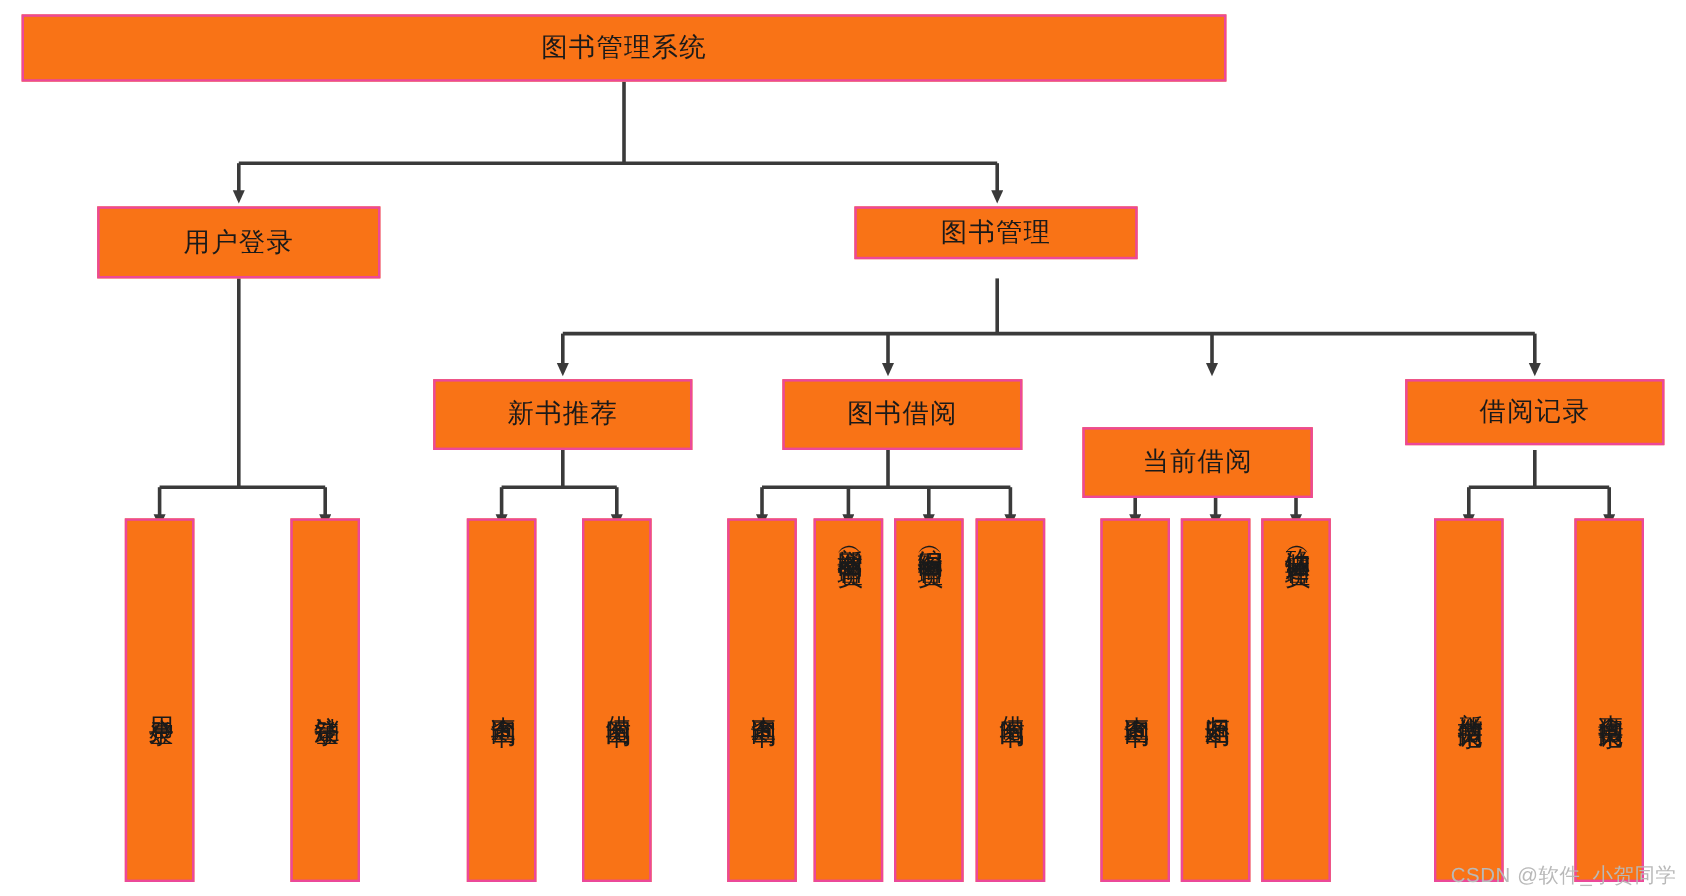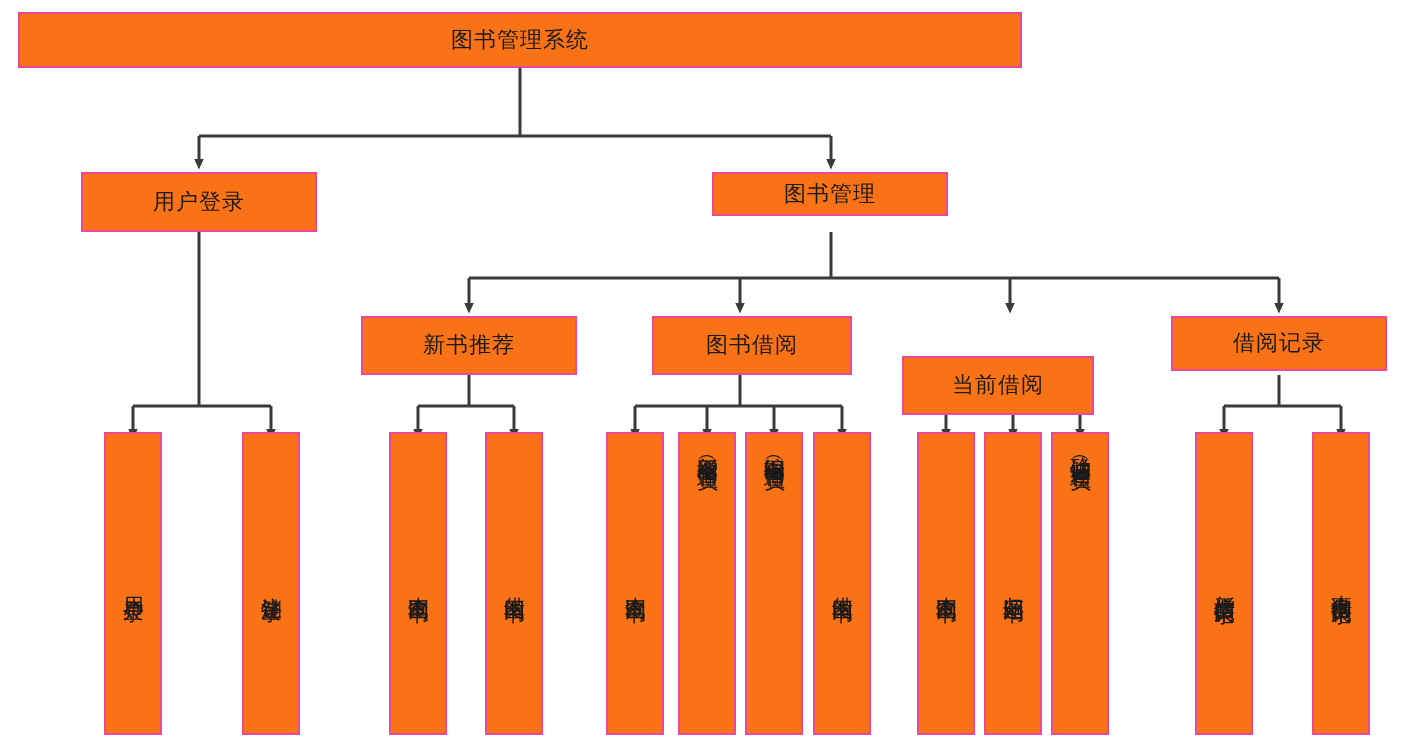--- a/index.html
+++ b/index.html
@@ -189,14 +189,15 @@
     <span class="label">确认归还（管理员）</span>
   </div>
 
   <div class="node node-v center" style="left:1195px; top:432px; width:58px; height:303px;">
     <span class="label">新增借阅记录</span>
   </div>
   <div class="node node-v center" style="left:1312px; top:432px; width:58px; height:303px;">
     <span class="label">查询借阅记录</span>
   </div>
 
+  <div class="watermark">CSDN @软件_小贺同学</div>
 
 </div>
 
 </body></html>

